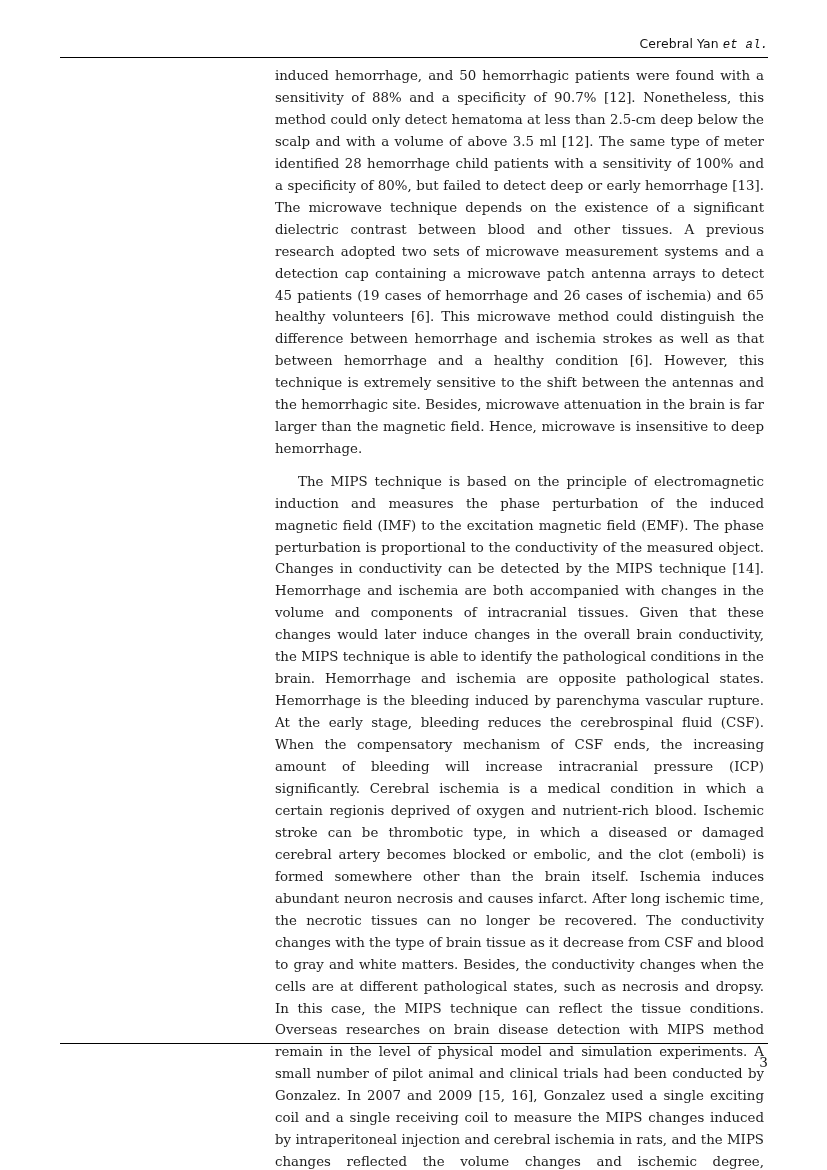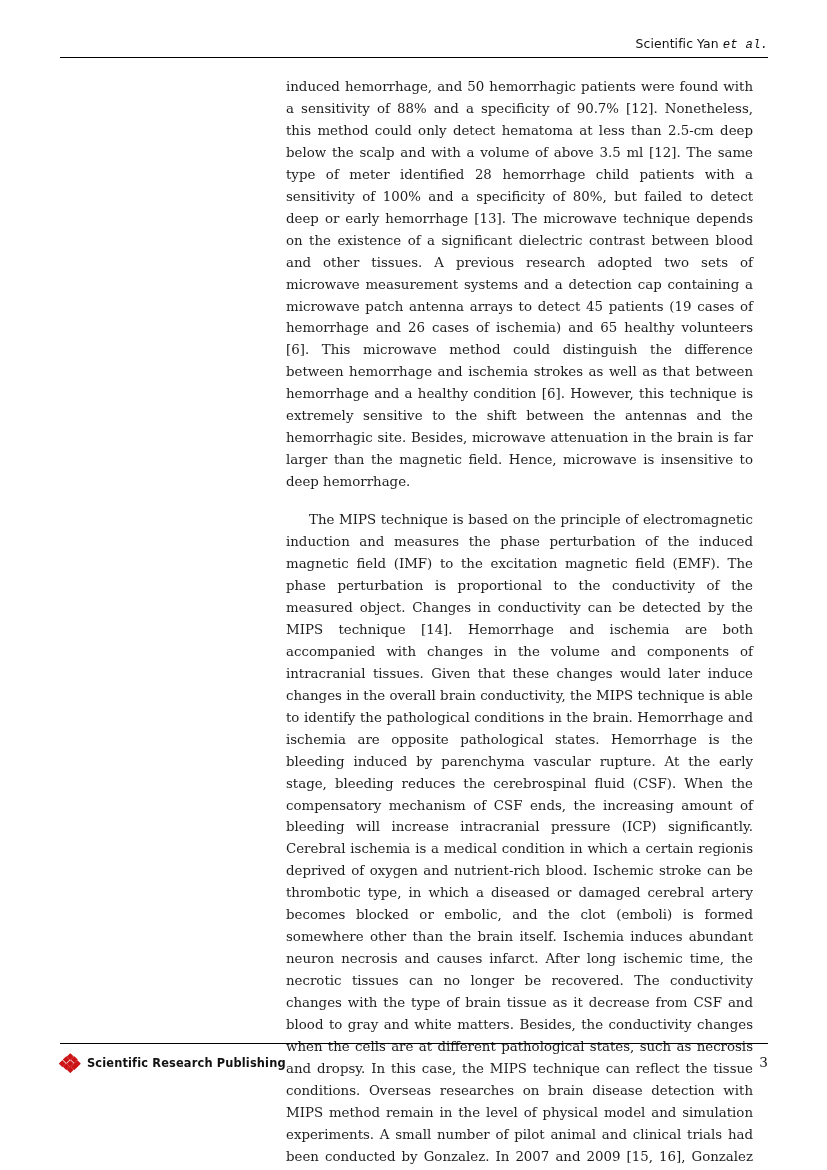--- a/index.html
+++ b/index.html
@@ -53,21 +53,21 @@
   }
 
   
   .textblock {
     position: absolute;
     left: 270px;
     top: 60px;
     width: 499px;
   }
   .para {
-    margin: 16px;
+    margin: 5px;
     font-size: 13.35px;
     line-height: 21.95px;
     text-align: justify;
     text-justify: inter-word;
     hyphens: manual;
     color: #1c1c1c;
   }
   .para.indent {
     text-indent: 23px;
   }
@@ -137,40 +137,26 @@
     font-family: "DejaVu Serif", "Liberation Serif", serif;
     font-size: 13.6px;
     color: #111111;
   }
 </style>
 </head>
 <body>
 
 <div class="page">
 
-  <div class="runhead"><span>Scientific Yan</span> <span class="italic">et al.</span></div>
+  <div class="runhead"><span>Cerebral Yan</span> <span class="italic">et al.</span></div>
   <div class="rule-top"></div>
 
   <div class="textblock">
     <p class="para">induced hemorrhage, and 50 hemorrhagic patients were found with a sensitivity of 88% and a specificity of 90.7% [12]. Nonetheless, this method could only detect hematoma at less than 2.5-cm deep below the scalp and with a volume of above 3.5 ml [12]. The same type of meter identified 28 hemorrhage child patients with a sensitivity of 100% and a specificity of 80%, but failed to detect deep or early hemorrhage [13]. The microwave technique depends on the existence of a significant dielectric contrast between blood and other tissues. A previous research adopted two sets of microwave measurement systems and a detection cap containing a microwave patch antenna arrays to detect 45 patients (19 cases of hemorrhage and 26 cases of ischemia) and 65 healthy volunteers [6]. This microwave method could distinguish the difference between hemorrhage and ischemia strokes as well as that between hemorrhage and a healthy condition [6]. However, this technique is extremely sensitive to the shift between the antennas and the hemorrhagic site. Besides, microwave attenuation in the brain is far larger than the magnetic field. Hence, microwave is insensitive to deep hemorrhage.</p>
     <p class="para indent">The MIPS technique is based on the principle of electromagnetic induction and measures the phase perturbation of the induced magnetic field (IMF) to the excitation magnetic field (EMF). The phase perturbation is proportional to the conductivity of the measured object. Changes in conductivity can be detected by the MIPS technique [14]. Hemorrhage and ischemia are both accompanied with changes in the volume and components of intracranial tissues. Given that these changes would later induce changes in the overall brain conductivity, the MIPS technique is able to identify the pathological conditions in the brain. Hemorrhage and ischemia are opposite pathological states. Hemorrhage is the bleeding induced by parenchyma vascular rupture. At the early stage, bleeding reduces the cerebrospinal fluid (CSF). When the compensatory mechanism of CSF ends, the increasing amount of bleeding will increase intracranial pressure (ICP) significantly. Cerebral ischemia is a medical condition in which a certain regionis deprived of oxygen and nutrient-rich blood. Ischemic stroke can be thrombotic type, in which a diseased or damaged cerebral artery becomes blocked or embolic, and the clot (emboli) is formed somewhere other than the brain itself. Ischemia induces abundant neuron necrosis and causes infarct. After long ischemic time, the necrotic tissues can no longer be recovered. The conductivity changes with the type of brain tissue as it decrease from CSF and blood to gray and white matters. Besides, the conductivity changes when the cells are at different pathological states, such as necrosis and dropsy. In this case, the MIPS technique can reflect the tissue conditions. Overseas researches on brain disease detection with MIPS method remain in the level of physical model and simulation experiments. A small number of pilot animal and clinical trials had been conducted by Gonzalez. In 2007 and 2009 [15, 16], Gonzalez used a single exciting coil and a single receiving coil to measure the MIPS changes induced by intraperitoneal injection and cerebral ischemia in rats, and the MIPS changes reflected the volume changes and ischemic degree, respectively. In 2013, he used the same coil structure to examine the breast tissues of five breast cancer patients at four frequencies; the measured results are consistent with the simulated results [17]. Then, he measured the MIPS changes of 46 healthy volunteers and eight patients with CT radiology confirmed brain edema</p>
   </div>
 
   <div class="rule-bottom"></div>
 
-  <div class="footer-brand">
-    <span class="scirp-logo">
-      <i class="d1"></i>
-        <i class="d2"></i>
-        <i class="d3"></i>
-      <i class="d4"></i>
-        <i class="d5"></i>
-        <i class="d6"></i>
-      <i class="d7"></i>
-        <i class="d8"></i>
-        <i class="d9"></i>
-    </span>
-    <span class="brand-text">Scientific Research Publishing</span>
-  </div>
 
   <div class="page-number">3</div>
 
 </div>
 
 </body></html>

